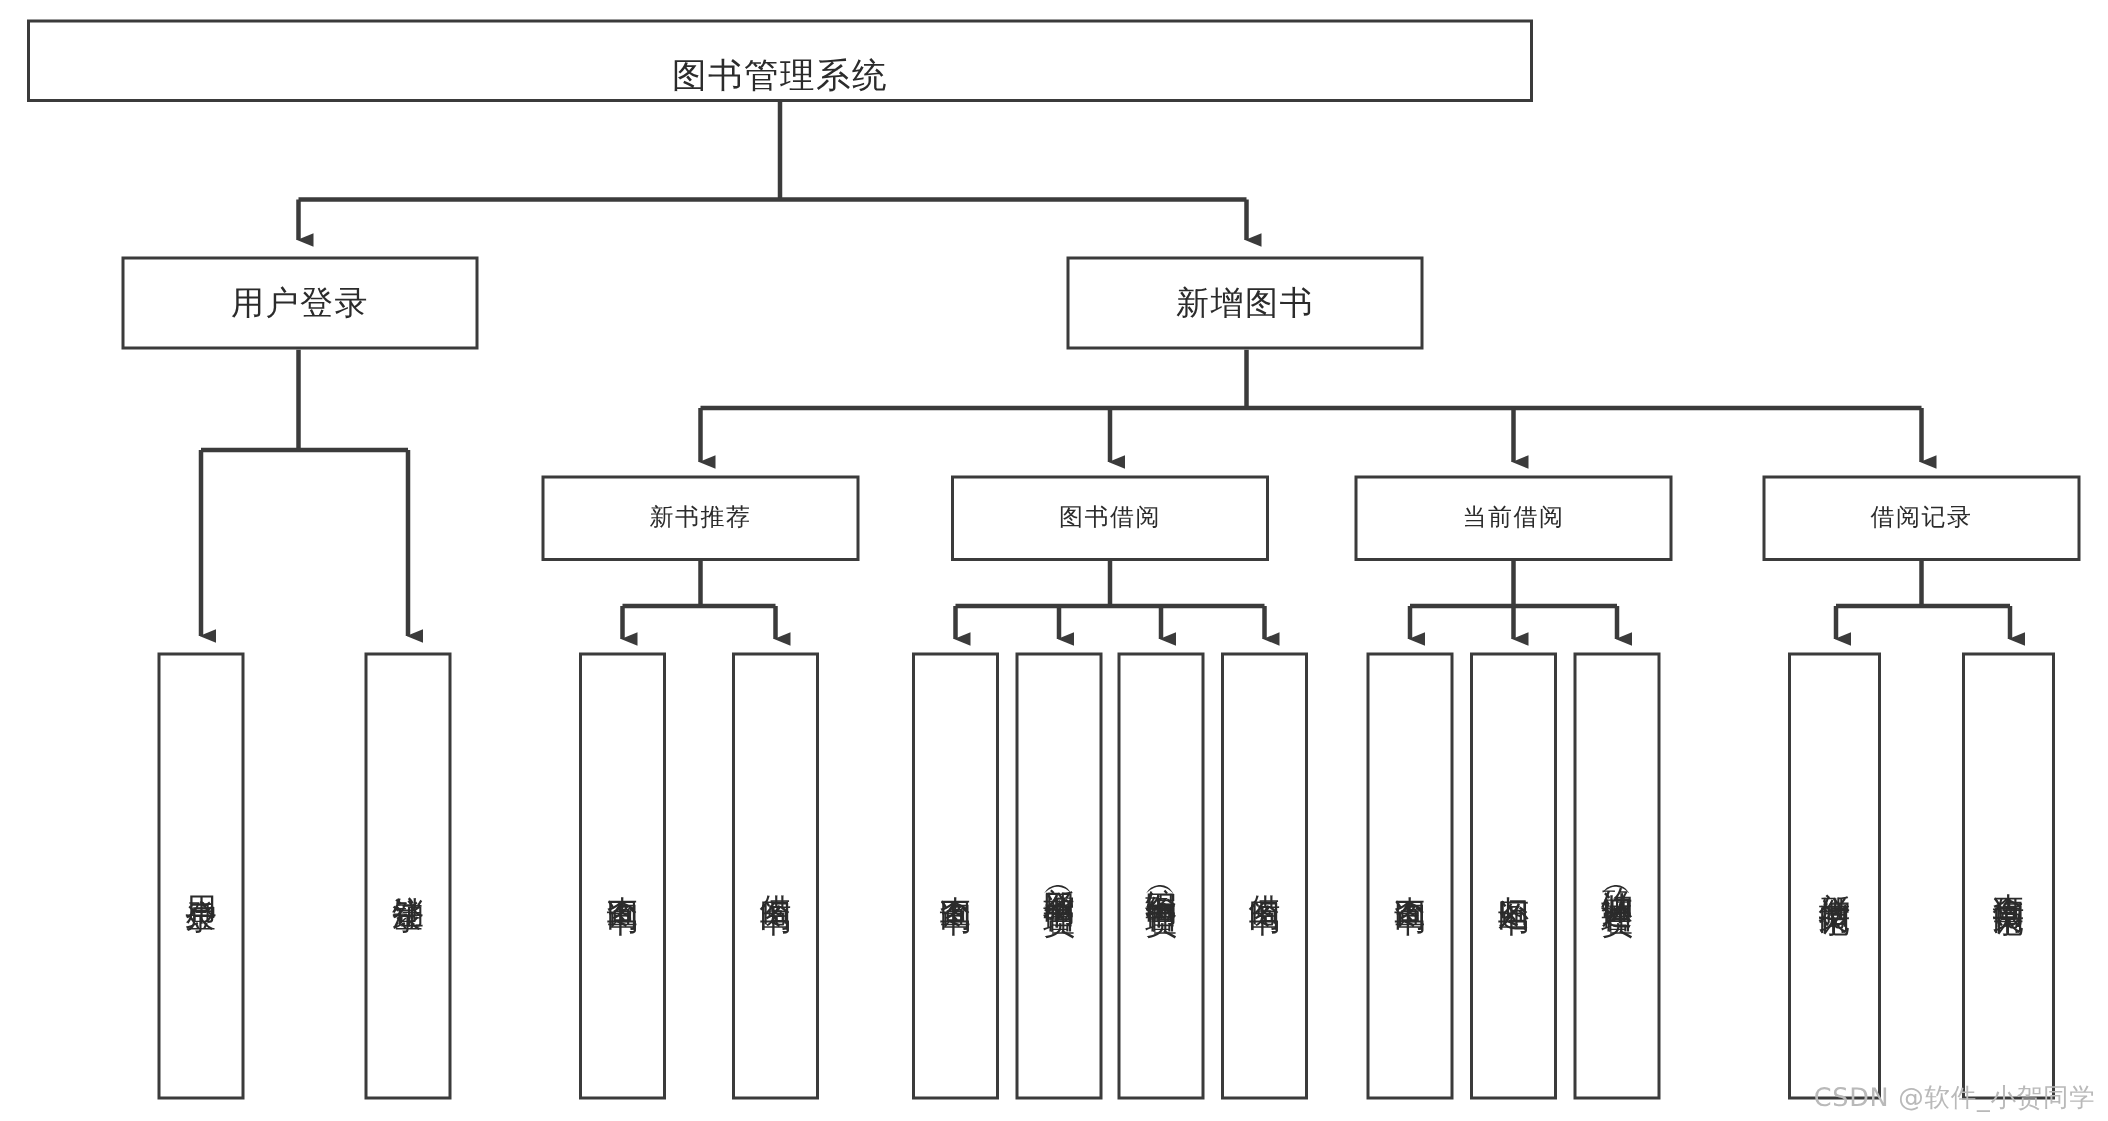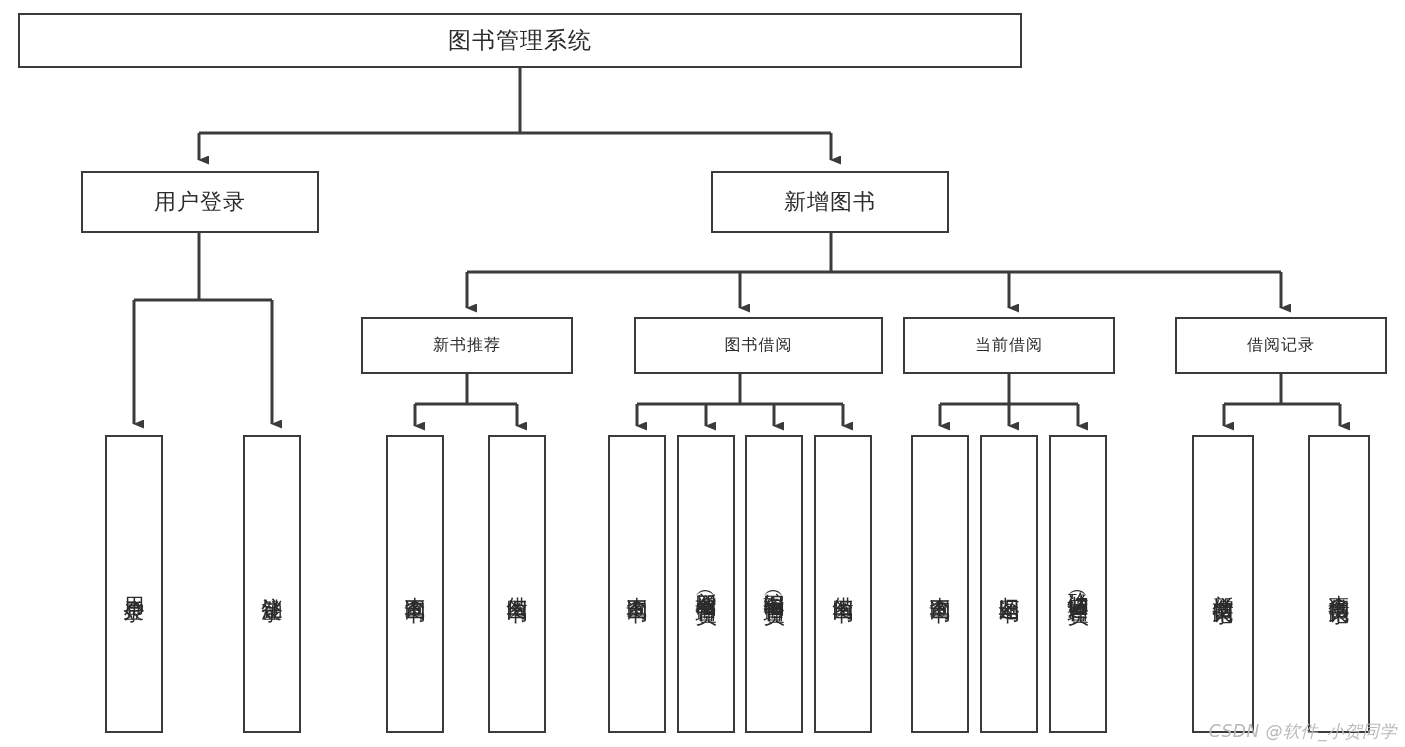--- a/index.html
+++ b/index.html
@@ -32,20 +32,21 @@
     background: #ffffff;
     border: 2px solid #3b3b3b;
     display: flex;
     align-items: center;
     justify-content: center;
     color: #2b2b2b;
     z-index: 2;
   }
   .node.level0 {
     font-size: 23px;
+    align-items: flex-end;
   }
   .node.level1 {
     font-size: 22px;
   }
   .node.level2 {
     font-size: 16px;
   }
   .node.leaf {
     align-items: center;
     justify-content: center;
@@ -66,21 +67,20 @@
   }
   #watermark {
     position: absolute;
     right: 8px;
     bottom: 4px;
     font-size: 17px;
     color: #b9b9b9;
     letter-spacing: 0.5px;
     z-index: 5;
     white-space: nowrap;
-    font-style: italic;
   }
 </style>
 </head>
 <body>
 
 <div id="diagram-root">
 
   <svg id="edge-layer" viewBox="0 0 1405 747" width="1405" height="747" xmlns="http://www.w3.org/2000/svg">
     <defs>
       <marker id="arrowhead" markerWidth="9" markerHeight="11" refX="4.5" refY="10" orient="auto" markerUnits="userSpaceOnUse">
@@ -138,21 +138,21 @@
   <div class="node level1" style="left:81px; top:171px; width:238px; height:62px;">
     <span class="hlabel">用户登录</span>
   </div>
   <div class="node level1" style="left:711px; top:171px; width:238px; height:62px;">
     <span class="hlabel">新增图书</span>
   </div>
 
   <div class="node level2" style="left:361px; top:317px; width:212px; height:57px;">
     <span class="hlabel">新书推荐</span>
   </div>
-  <div class="node level2" style="left:634px; top:317px; width:249px; height:57px;font-family:Liberation Serif, serif;">
+  <div class="node level2" style="left:634px; top:317px; width:212px; height:57px;font-family:Liberation Serif, serif;">
     <span class="hlabel">图书借阅</span>
   </div>
   <div class="node level2" style="left:903px; top:317px; width:212px; height:57px;">
     <span class="hlabel">当前借阅</span>
   </div>
   <div class="node level2" style="left:1175px; top:317px; width:212px; height:57px;">
     <span class="hlabel">借阅记录</span>
   </div>
 
   <div class="node leaf" style="left:105px; top:435px; width:58px; height:298px;">

